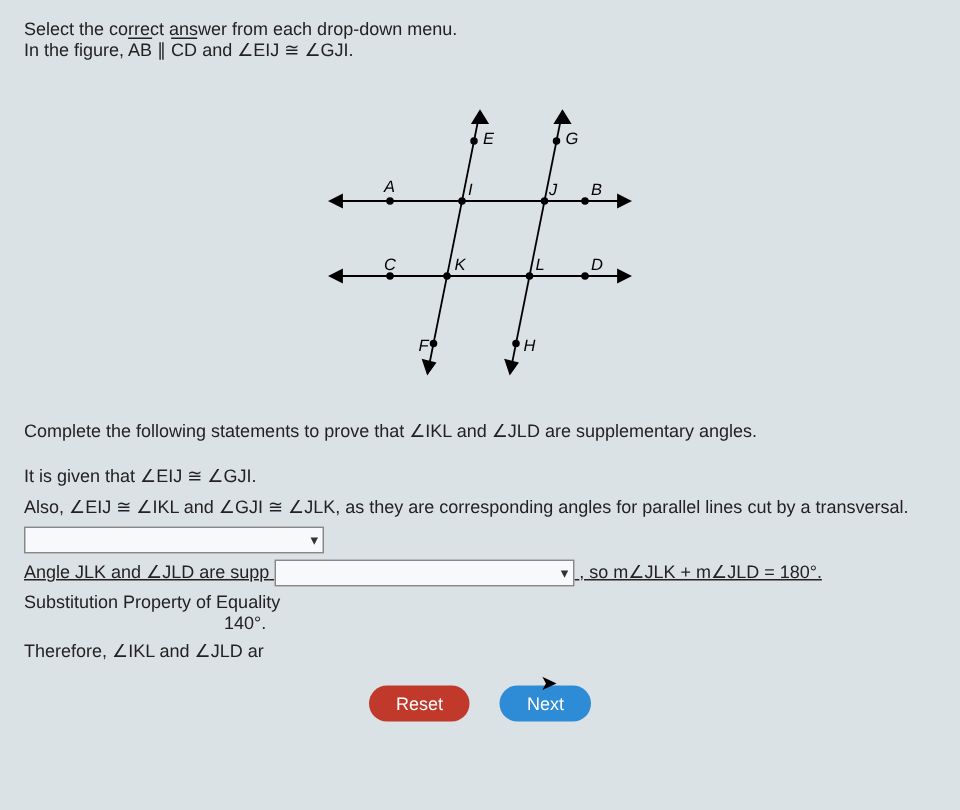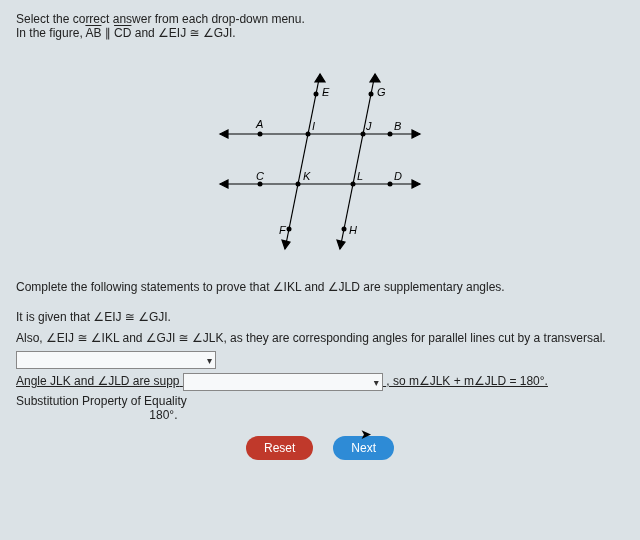--- a/index.html
+++ b/index.html
@@ -152,22 +152,23 @@
     <span>Angle JLK and ∠JLD are supp</span>
     <span class="dd-slot" style="min-width:200px;"></span>
     <span> , so m∠JLK + m∠JLD = 180°.</span>
   </p>
 
   
         <div>Substitution Property of Equality</div>
       
     
     <span style="display:inline-block; width:130px;"></span>
-    <span> 180°.</span>
+    <span> 140°.</span>
   <p></p>
 
+  <p>Therefore, ∠IKL and ∠JLD ar</p>
 </div>
 
 <div class="buttons" style="position:relative;">
   <button class="btn btn-reset">Reset</button>
   <button class="btn btn-next">Next</button>
   <span class="cursor" style="left:calc(50% + 40px); top:-10px;">➤</span>
 </div>
 
 </body></html>

